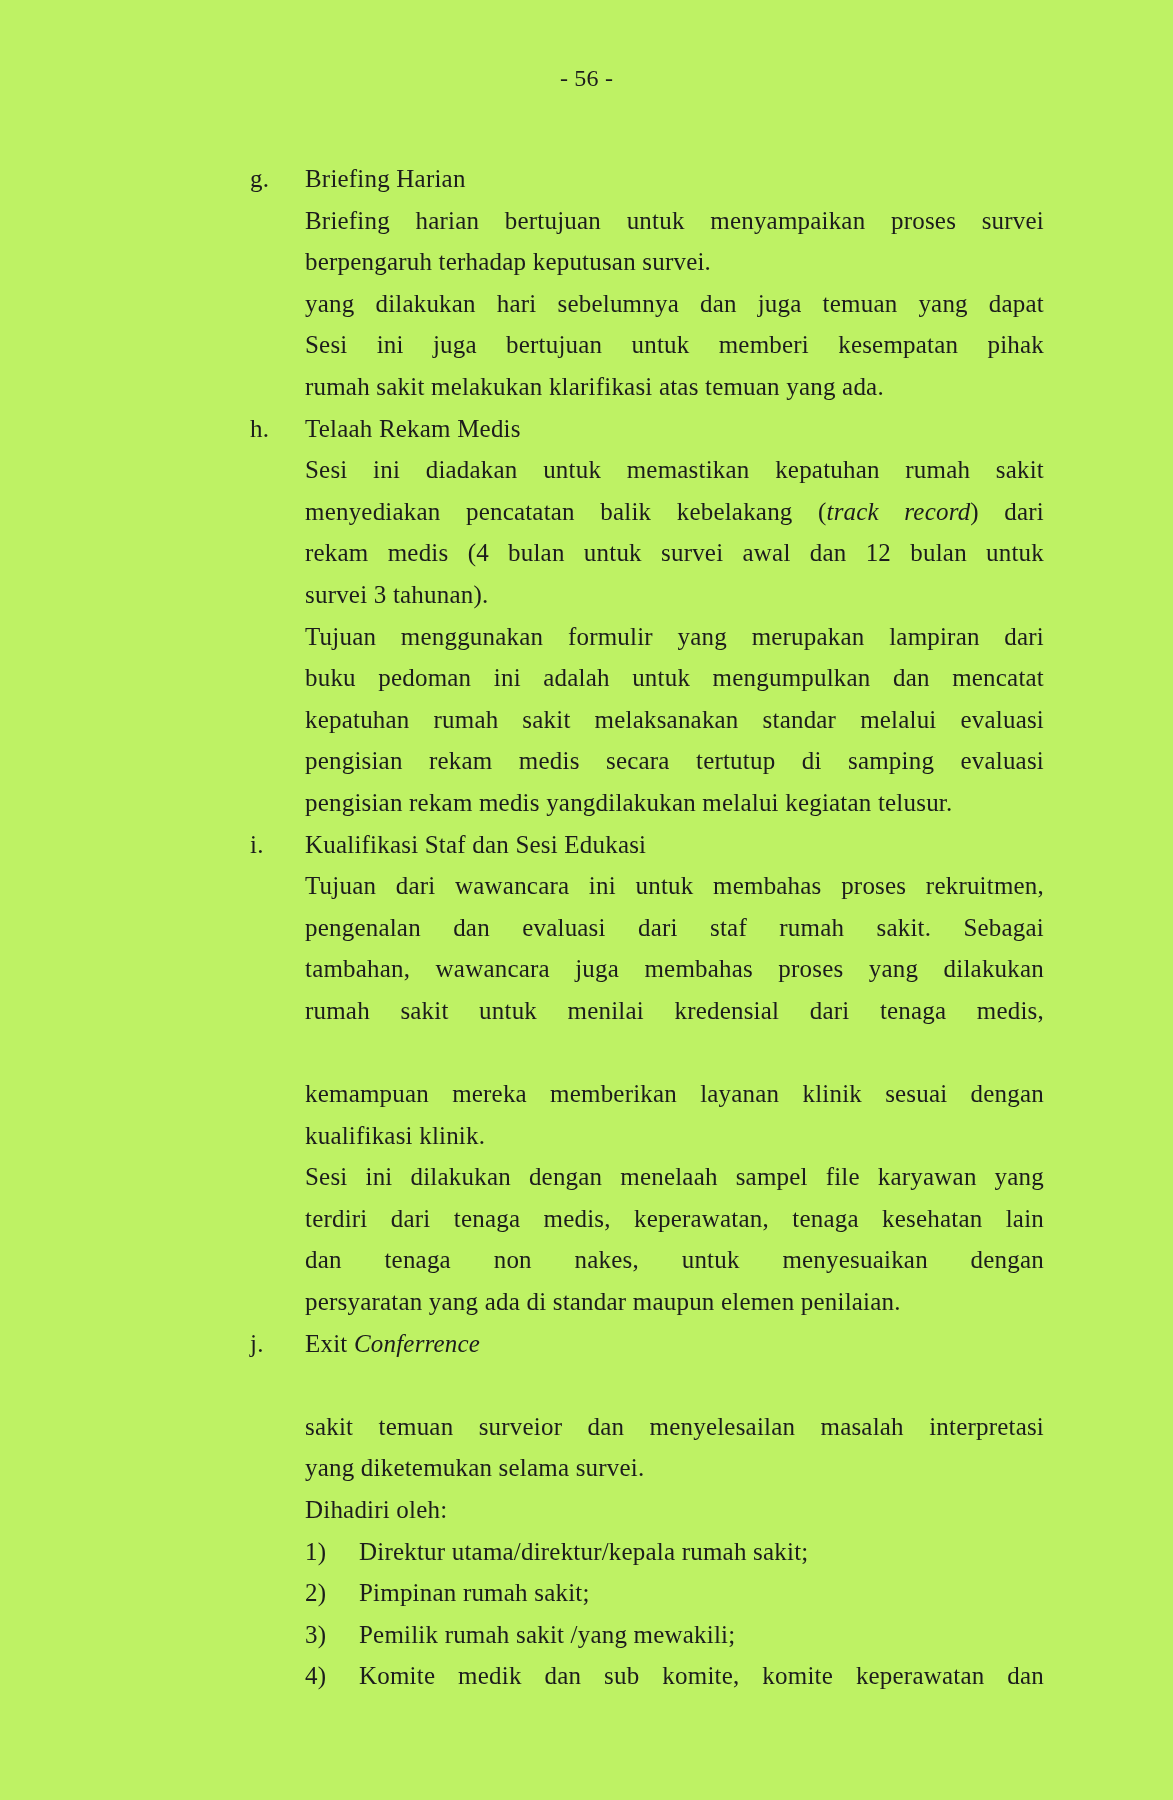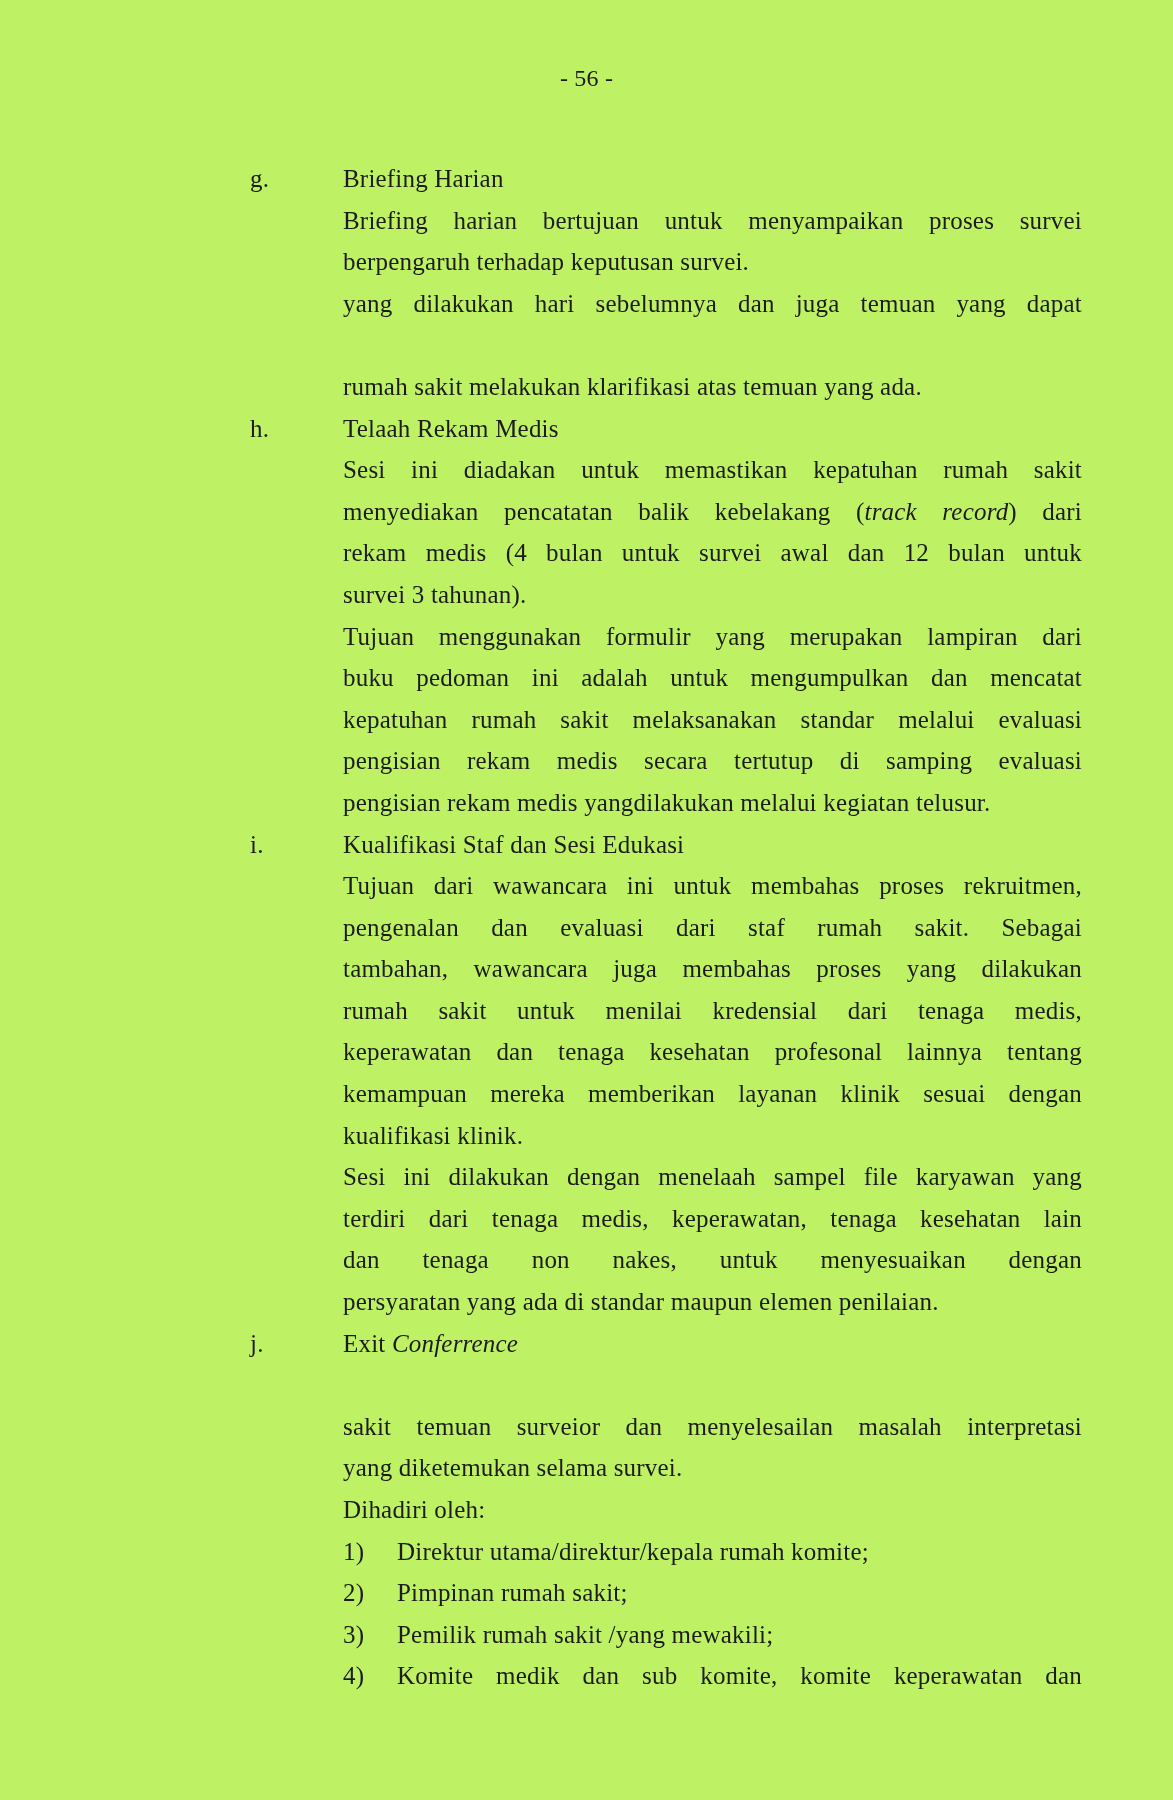--- a/index.html
+++ b/index.html
@@ -20,21 +20,21 @@
     font-size:24px;
   }
   .content{margin-top:64px;}
   .row{
     display:flex;
     height:41.6px;line-height:41.6px;
     padding-left:250px;
     white-space:nowrap;
   }
   .lbl{flex:0 0 55px;}
-  .txt{width:739px;white-space:normal;margin-left:38px;}
+  .txt{width:739px;white-space:normal;}
   .j{text-align:justify;text-align-last:justify;}
   .nrow .txt{display:flex;white-space:nowrap;}
   .num{flex:0 0 54px;}
   .ntxt{width:685px;white-space:normal;}
   i{font-style:italic;}
 </style>
 </head>
 <body>
 
 <div class="page">
@@ -54,20 +54,21 @@
     <div class="row">
       <span class="lbl"></span>
       <div class="txt">berpengaruh terhadap keputusan survei.</div>
     </div>
     <div class="row">
       <span class="lbl"></span>
       <div class="txt j">yang dilakukan hari sebelumnya dan juga temuan yang dapat</div>
     </div>
     <div class="row">
       <span class="lbl"></span>
+      <div class="txt j">Sesi ini juga bertujuan untuk memberi kesempatan pihak</div>
     </div>
     <div class="row">
       <span class="lbl"></span>
       <div class="txt">rumah sakit melakukan klarifikasi atas temuan yang ada.</div>
     </div>
 
     <div class="row">
       <span class="lbl">h.</span>
       <span class="txt">Telaah Rekam Medis</span>
     </div>
@@ -123,21 +124,20 @@
     <div class="row">
       <span class="lbl"></span>
       <div class="txt j">tambahan, wawancara juga membahas proses yang dilakukan</div>
     </div>
     <div class="row">
       <span class="lbl"></span>
       <div class="txt j">rumah sakit untuk menilai kredensial dari tenaga medis,</div>
     </div>
     <div class="row">
       <span class="lbl"></span>
-      <div class="txt j">keperawatan dan tenaga kesehatan profesonal lainnya tentang</div>
     </div>
     <div class="row">
       <span class="lbl"></span>
       <div class="txt j">kemampuan mereka memberikan layanan klinik sesuai dengan</div>
     </div>
     <div class="row">
       <span class="lbl"></span>
       <div class="txt">kualifikasi klinik.</div>
     </div>
     <div class="row">
@@ -174,21 +174,21 @@
     </div>
     <div class="row">
       <span class="lbl"></span>
       <div class="txt">Dihadiri oleh:</div>
     </div>
 
     <div class="row nrow">
       <span class="lbl"></span>
       <div class="txt">
         <span class="num">1)</span>
-        <span class="ntxt">Direktur utama/direktur/kepala rumah komite;</span>
+        <span class="ntxt">Direktur utama/direktur/kepala rumah sakit;</span>
       </div>
     </div>
     <div class="row nrow">
       <span class="lbl"></span>
       <div class="txt">
         <span class="num">2)</span>
         <span class="ntxt">Pimpinan rumah sakit;</span>
       </div>
     </div>
     <div class="row nrow">

